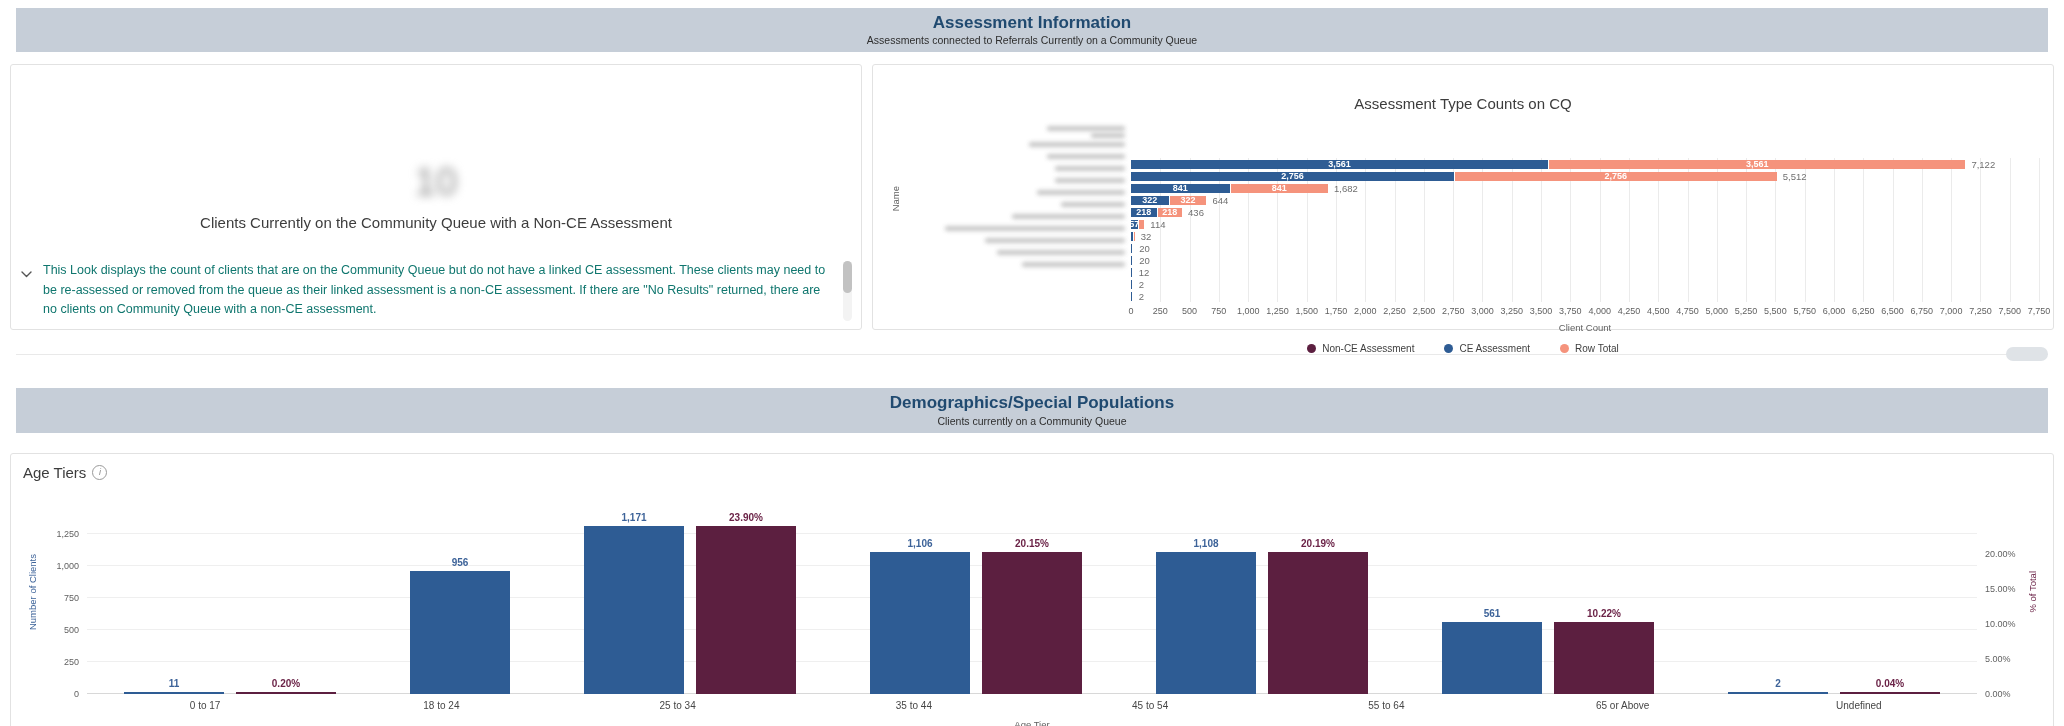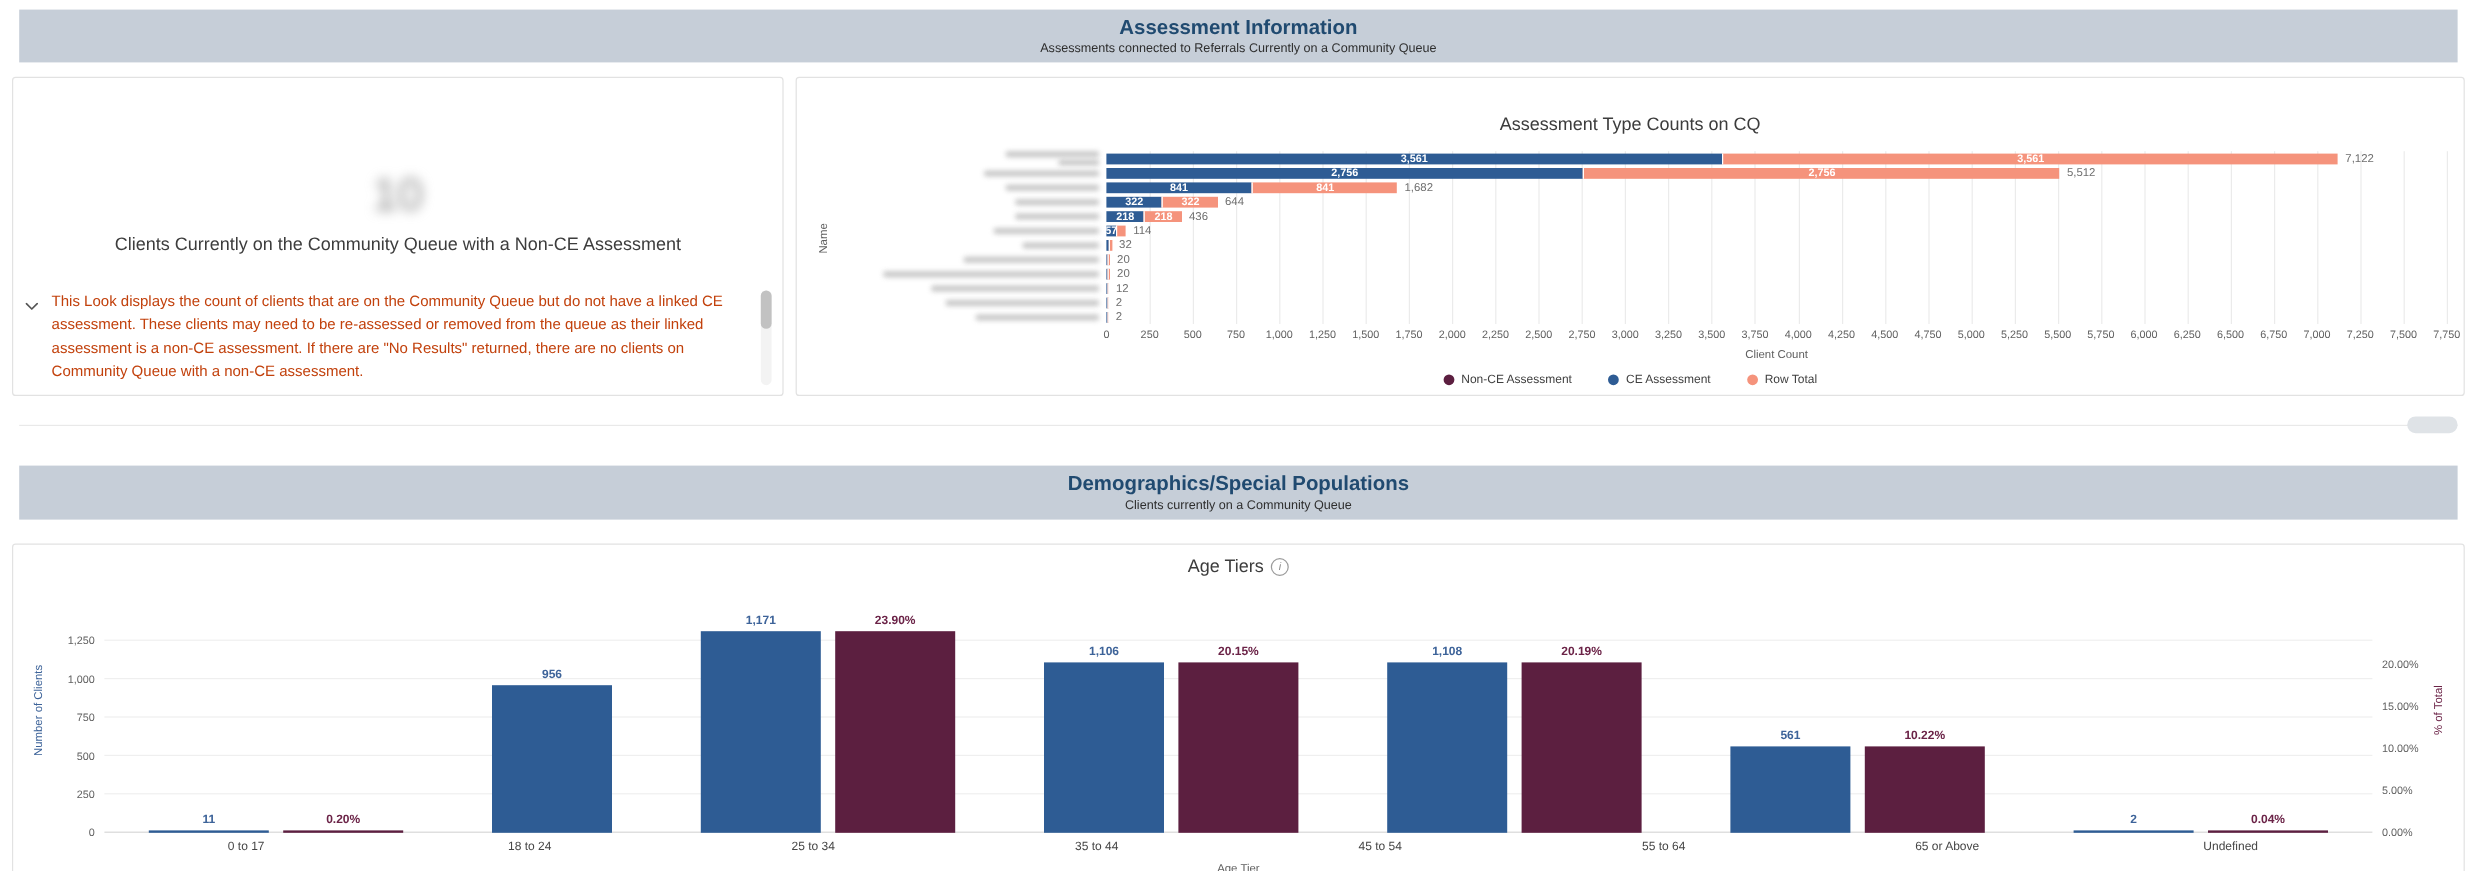--- a/index.html
+++ b/index.html
@@ -9,58 +9,58 @@
   }
   
   .sec-hdr{background:#c6ced8;text-align:center;padding:4px 0 6px;margin:0 16px;}
   .sec-title{font-size:17px;font-weight:bold;color:#204a70;line-height:1.25;}
   .sec-sub{font-size:10.5px;color:#2e2e2e;margin-top:1px;}
   .top-gap{height:8px;}
   
   .cards{display:flex;gap:10px;margin:12px 10px 0;height:266px;}
   .card{background:#fff;border:1px solid #e2e2e2;border-radius:3px;box-sizing:border-box;}
   
-  .kpi-card{width:643px;display:flex;flex-direction:column;}
+  .kpi-card{width:852px;display:flex;flex-direction:column;}
   .kpi-center{flex:1;display:flex;flex-direction:column;align-items:center;justify-content:flex-end;padding-bottom:22px;}
   .kpi-value{font-size:38px;font-weight:500;color:#8f8f8f;filter:blur(5px);}
   .kpi-label{font-size:15px;color:#3d3d3d;margin-top:10px;}
-  .kpi-note{position:relative;padding:8px 30px 10px 32px;font-size:12.5px;color:#c2410c;line-height:1.55;}
+  .kpi-note{position:relative;padding:8px 30px 10px 32px;font-size:12.5px;color:#0f766e;line-height:1.55;}
   .note-chevron{position:absolute;left:10px;top:12px;cursor:pointer;}
   .note-scroll-track{position:absolute;right:9px;top:8px;bottom:8px;width:9px;background:#f3f3f3;border-radius:5px;}
   .note-scroll-thumb{position:absolute;right:9px;top:8px;width:9px;height:32px;background:#c2c2c2;border-radius:5px;}
   
   .chart-card{flex:1;display:flex;flex-direction:column;padding:10px 14px 8px;}
   .chart-title{text-align:center;font-size:15px;color:#3c3c3c;margin-top:20px;}
   .cq-wrap{display:flex;margin-top:14px;}
   .axis-name{writing-mode:vertical-rl;transform:rotate(180deg);font-size:9.5px;color:#5f5f5f;}
   .cq-ylabel{width:16px;height:144px;display:flex;align-items:center;justify-content:center;}
   .cq-labels{width:228px;padding-right:6px;box-sizing:border-box;}
   .cq-label-row{height:12px;display:flex;flex-direction:column;align-items:flex-end;justify-content:center;gap:2px;}
   .blur-block{height:5px;background:#bdbdbd;border-radius:2px;filter:blur(2px);opacity:.85;}
   .cq-main{flex:1;display:flex;flex-direction:column;}
-  .cq-plot{position:relative;height:144px;}
+  .cq-plot{position:relative;height:144px;margin-top:32px;}
   .gridline-v{position:absolute;top:0;bottom:0;width:1px;background:#ebebeb;}
   .cq-row{height:12px;display:flex;align-items:center;position:relative;z-index:1;}
   .seg{height:9px;display:flex;align-items:center;justify-content:center;overflow:hidden;}
   .seg-rt{border-left:1px solid #fff;box-sizing:border-box;}
   .seg-label{font-size:9px;font-weight:bold;color:#fff;white-space:nowrap;}
   .total-label{font-size:9.5px;color:#6f6f6f;margin-left:6px;white-space:nowrap;}
   .cq-xaxis{position:relative;height:12px;margin-top:4px;}
   .cq-xtick{position:absolute;top:0;transform:translateX(-50%);font-size:9px;color:#616161;white-space:nowrap;}
   .cq-xlabel{text-align:center;font-size:9.5px;color:#5f5f5f;margin-top:4px;}
   .legend{display:flex;justify-content:center;gap:30px;margin-top:10px;}
   .legend-item{display:flex;align-items:center;gap:6px;font-size:10px;color:#3f3f3f;cursor:pointer;}
   .legend-dot{width:9px;height:9px;border-radius:50%;flex:none;}
   
   .hscroll-zone{position:relative;height:58px;}
   .hscroll-track{position:absolute;left:16px;right:16px;top:24px;border-top:1px solid #e9e9e9;}
   .hscroll-thumb{position:absolute;right:16px;top:17px;width:42px;height:14px;background:#dfe3e7;border-radius:7px;cursor:pointer;}
   
   .age-card{margin:20px 10px 0;padding:8px 12px 6px;height:280px;display:flex;flex-direction:column;}
-  .age-title-row{display:flex;justify-content:center;align-items:center;gap:6px;margin-top:2px;}
+  .age-title-row{display:flex;align-items:center;gap:6px;margin-top:2px;}
   .age-title{font-size:15px;color:#3c3c3c;}
   .info-icon{width:13px;height:13px;border:1px solid #9a9a9a;border-radius:50%;font-size:9px;color:#8a8a8a;
              display:flex;align-items:center;justify-content:center;font-style:italic;cursor:pointer;}
   .age-wrap{display:flex;align-items:flex-start;margin-top:10px;}
   .rot-col{width:18px;height:203px;display:flex;align-items:center;justify-content:center;}
   .tick-col{width:46px;height:203px;position:relative;}
   .ytick{position:absolute;font-size:9px;color:#616161;transform:translateY(50%);white-space:nowrap;}
   .ytick-left{right:8px;}
   .ytick-right{left:8px;}
   .age-mid{flex:1;min-width:0;}

